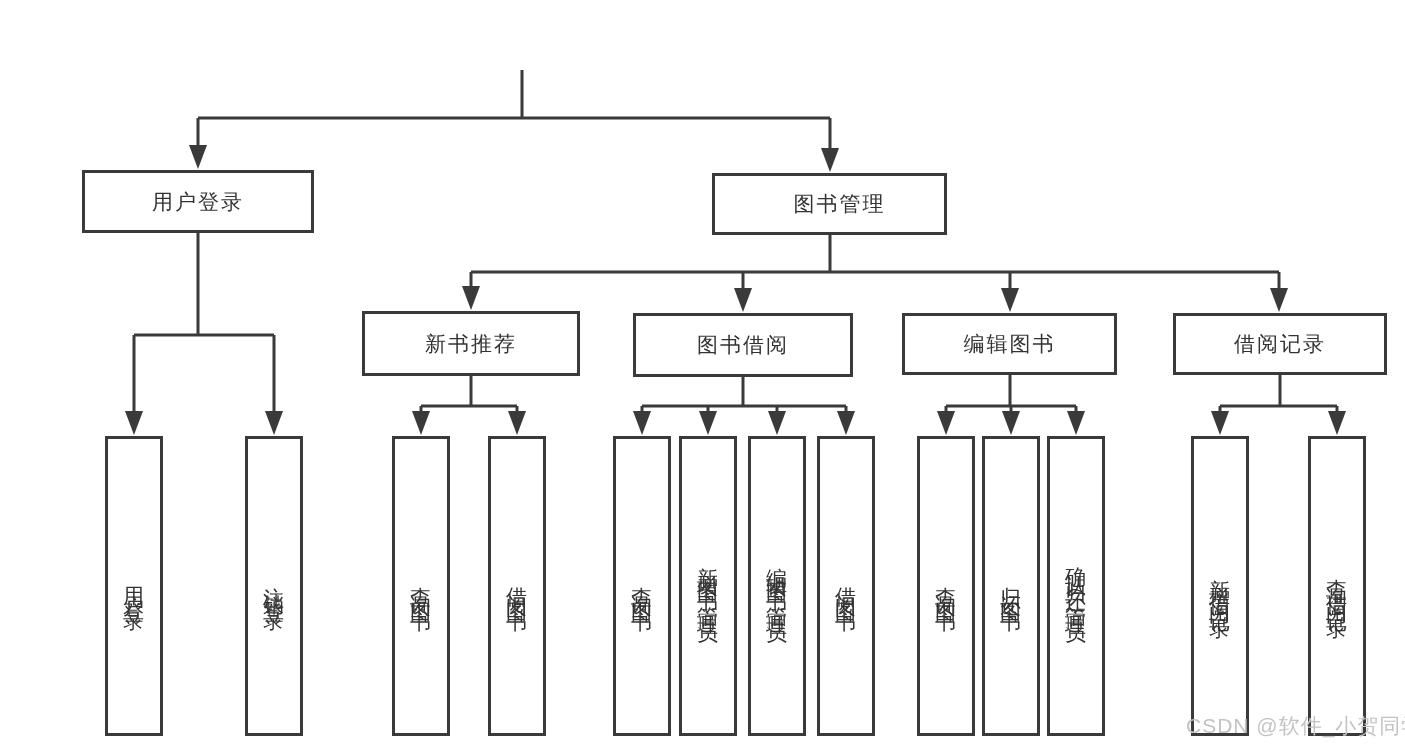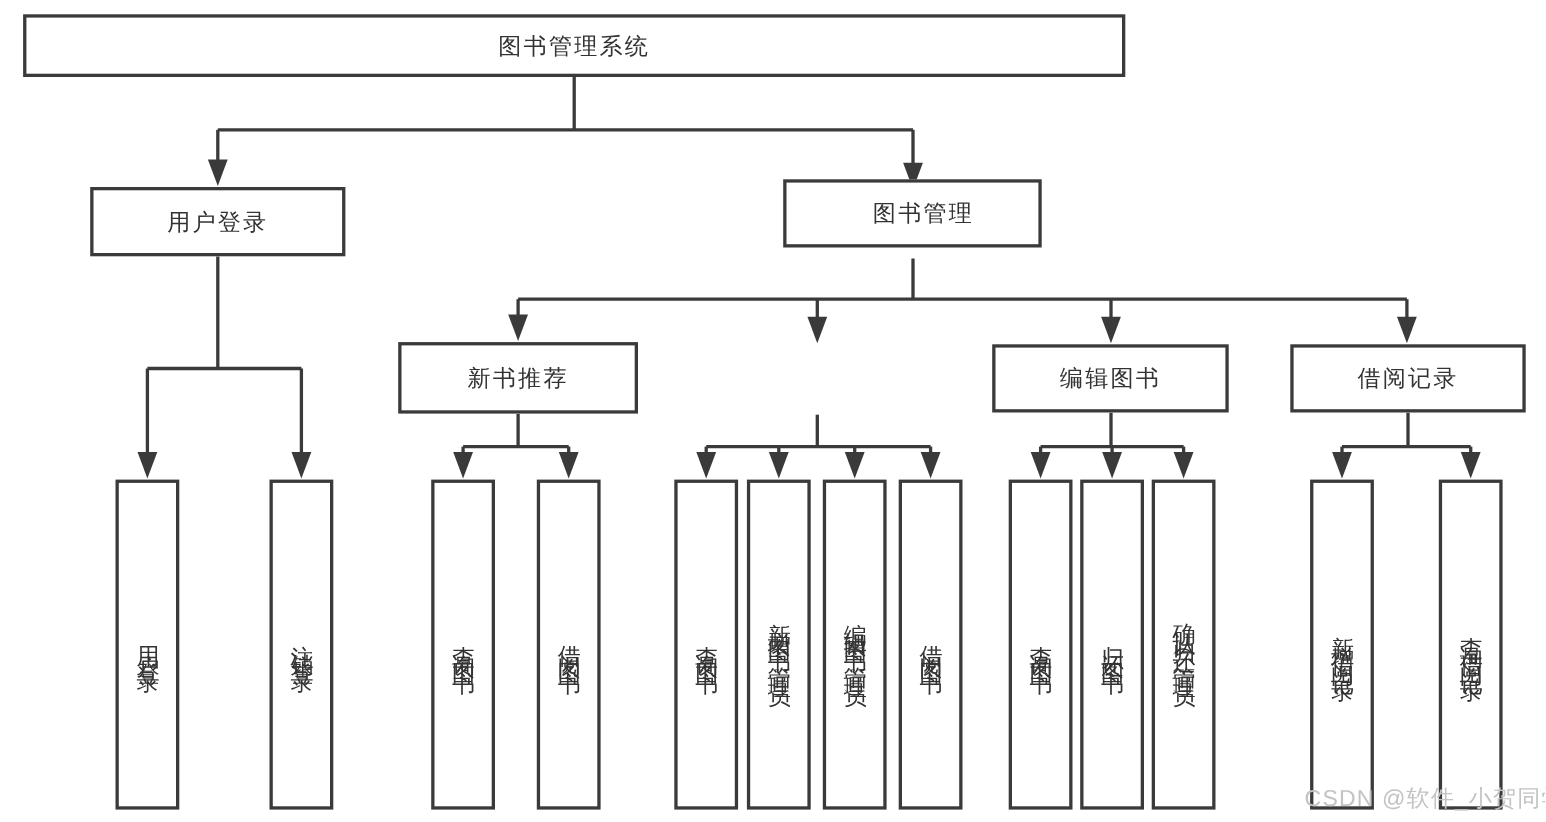--- a/index.html
+++ b/index.html
@@ -121,26 +121,26 @@
       <polygon points="768,411 786,411 777,435"></polygon>
       <polygon points="837,411 855,411 846,435"></polygon>
       <polygon points="937,411 955,411 946,435"></polygon>
       <polygon points="1002,411 1020,411 1011,435"></polygon>
       <polygon points="1067,411 1085,411 1076,435"></polygon>
       <polygon points="1211,411 1229,411 1220,435"></polygon>
       <polygon points="1328,411 1346,411 1337,435"></polygon>
     </g>
   </svg>
 
-  <div class="box" style="left:21px; top:13px; width:1002px; height:57px;">图书管理系统</div>
 
   <div class="box" style="left:82px; top:170px; width:232px; height:63px;">用户登录</div>
-  <div class="box" style="left:712px; top:163px; width:235px; height:62px;padding-left:20px;">图书管理</div>
+  <div class="box" style="left:712px; top:173px; width:235px; height:62px;padding-left:20px;">图书管理</div>
 
   <div class="box" style="left:362px; top:311px; width:218px; height:65px;">新书推荐</div>
+  <div class="box" style="left:633px; top:313px; width:220px; height:64px;">图书借阅</div>
   <div class="box" style="left:902px; top:313px; width:215px; height:62px;">编辑图书</div>
   <div class="box" style="left:1173px; top:313px; width:214px; height:62px;">借阅记录</div>
 
   <div class="leaf" style="left:105px;">用户登录</div>
   <div class="leaf" style="left:245px;">注销登录</div>
 
   <div class="leaf" style="left:392px;">查询图书</div>
   <div class="leaf" style="left:488px;">借阅图书</div>
 
   <div class="leaf" style="left:613px;">查询图书</div>

